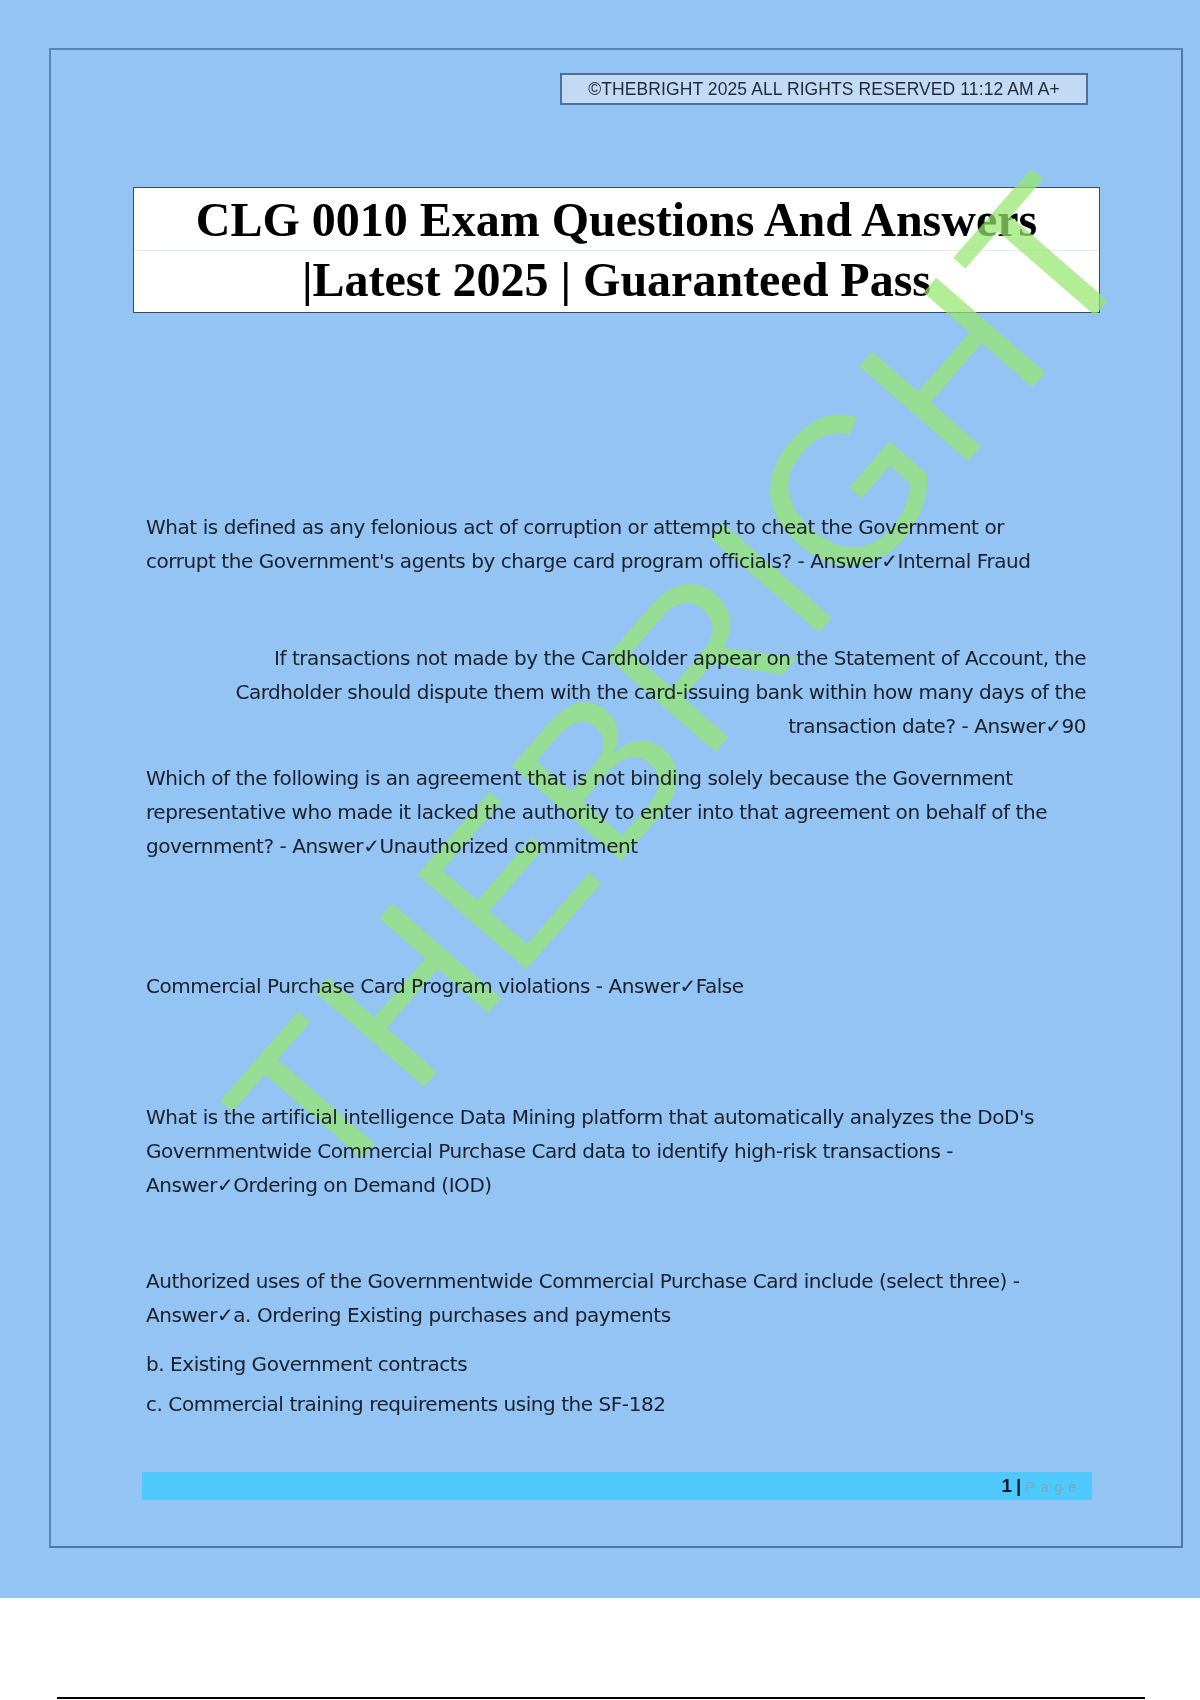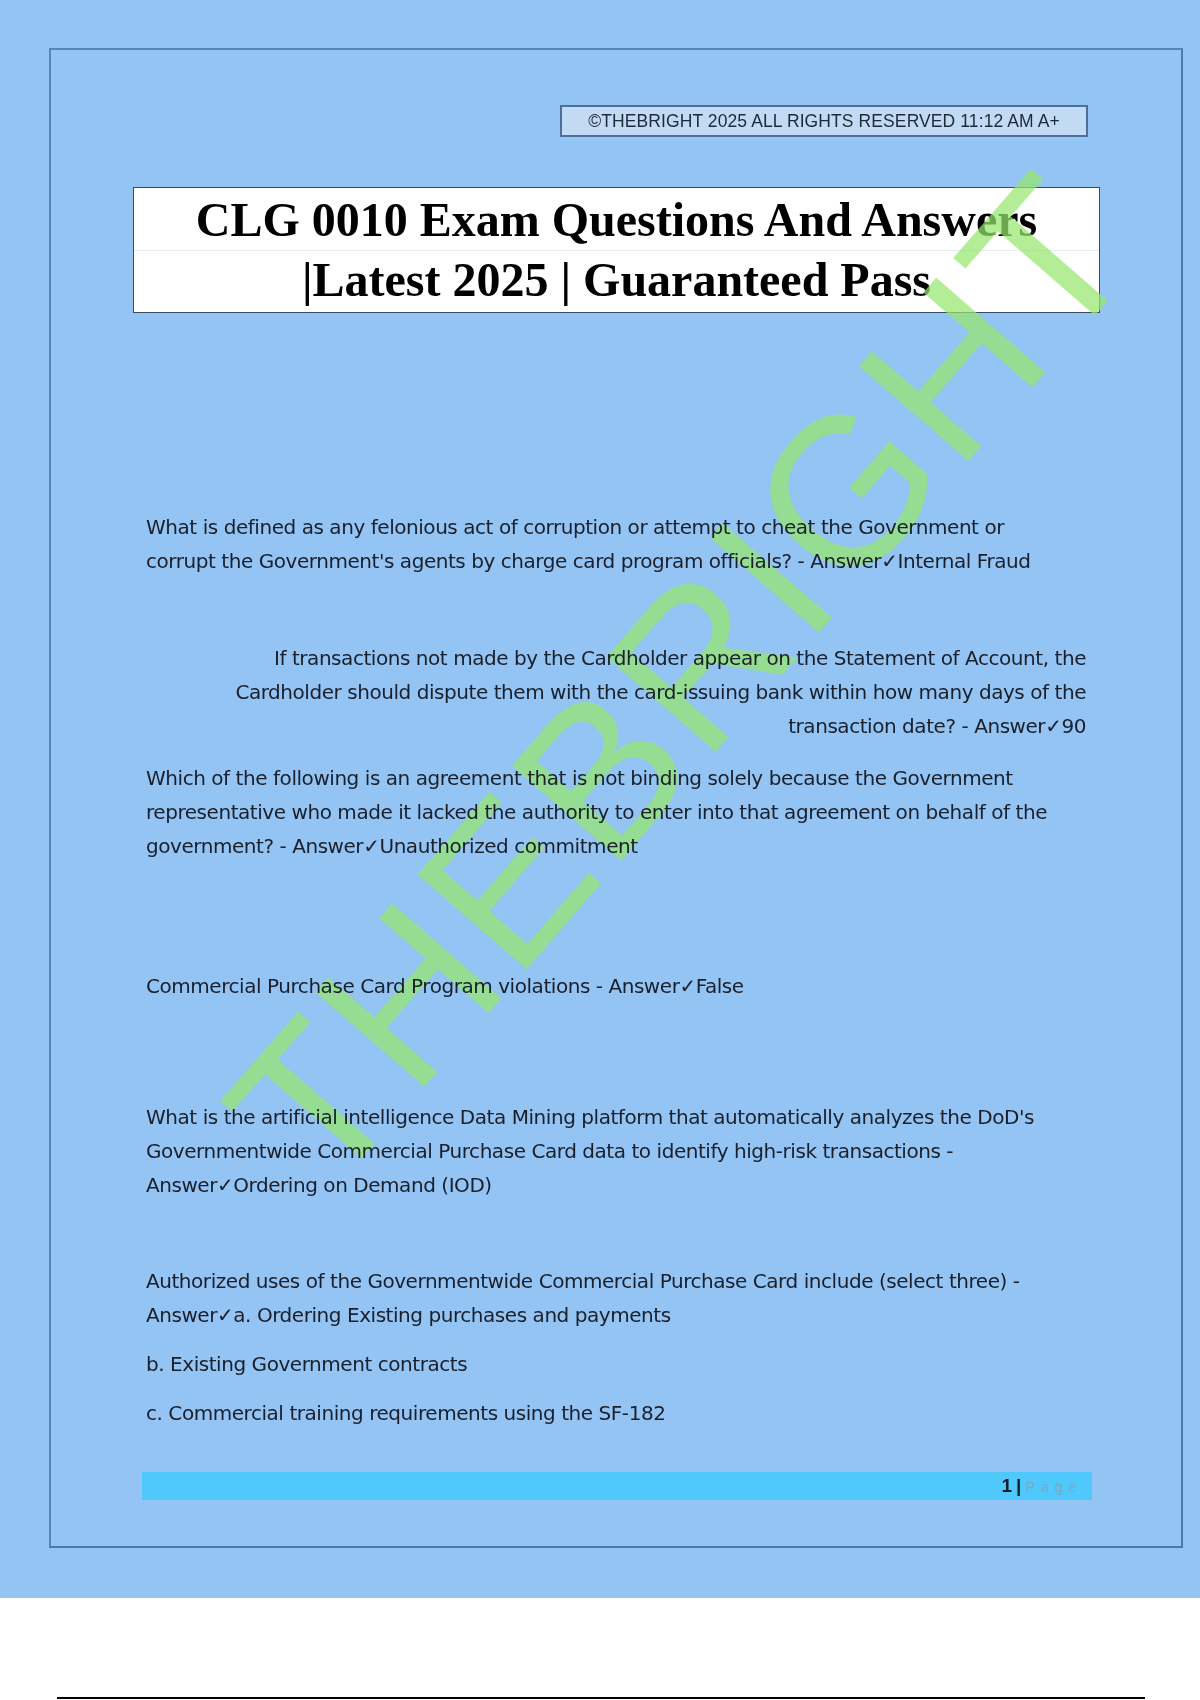--- a/index.html
+++ b/index.html
@@ -14,21 +14,21 @@
     }
     .frame {
       position: absolute; left: 49px; top: 48px; width: 1134px; height: 1500px;
       border: 2px solid #5a84b4; border-right-color: #4f78a8; border-bottom-color: #4f78a8;
       box-sizing: border-box;
     }
     .copyright {
       position: absolute; left: 560px; top: 73px; width: 528px; height: 32px;
       background: #c2daf4; border: 2px solid #4d6f99; box-sizing: border-box;
       font-size: 17.5px; color: #1d2a3a; line-height: 28px; text-align: center;
-      letter-spacing: 0.1px; white-space: nowrap; margin-top: 32px;
+      letter-spacing: 0.1px; white-space: nowrap;
     }
     .title-box {
       position: absolute; left: 133px; top: 187px; width: 967px; height: 126px;
       background: #ffffff; border: 1.5px solid #3a4a60; box-sizing: border-box;
       font-family: "Liberation Serif", "DejaVu Serif", serif; font-weight: bold;
       color: #000; text-align: center; font-size: 48px;
     }
     .title-line1 { position: absolute; left: 0; right: 0; top: 4px; height: 56px; line-height: 56px; }
     .title-sep { position: absolute; left: 0; right: 0; top: 62px; height: 1px; background: #e4ecf4; }
     .title-line2 { position: absolute; left: 0; right: 0; top: 64px; height: 56px; line-height: 56px; }
@@ -110,21 +110,21 @@
 <div class="qa" style="top:1100px;">
   <span class="line">What is the artificial intelligence Data Mining platform that automatically analyzes the DoD's</span>
   <span class="line">Governmentwide Commercial Purchase Card data to identify high-risk transactions -</span>
   <span class="line">Answer✓Ordering on Demand (IOD)</span>
 </div>
 
 <div class="qa" style="top:1264px;">
   <span class="line">Authorized uses of the Governmentwide Commercial Purchase Card include (select three) -</span>
   <span class="line">Answer✓a. Ordering Existing purchases and payments</span>
   <span class="line" style="margin-top:15px;">b. Existing Government contracts</span>
-  <span class="line" style="margin-top:15px;">c. Commercial training requirements using the SF-182</span>
+  <span class="line" style="margin-top:6px;">c. Commercial training requirements using the SF-182</span>
 </div>
 
 <div class="footer-bar">
   <div class="page-num">
     <span class="num">1</span><span class="sep">|</span><span class="lbl">Page</span>
   </div>
 </div>
 
 <div class="bottom-rule"></div>
 

